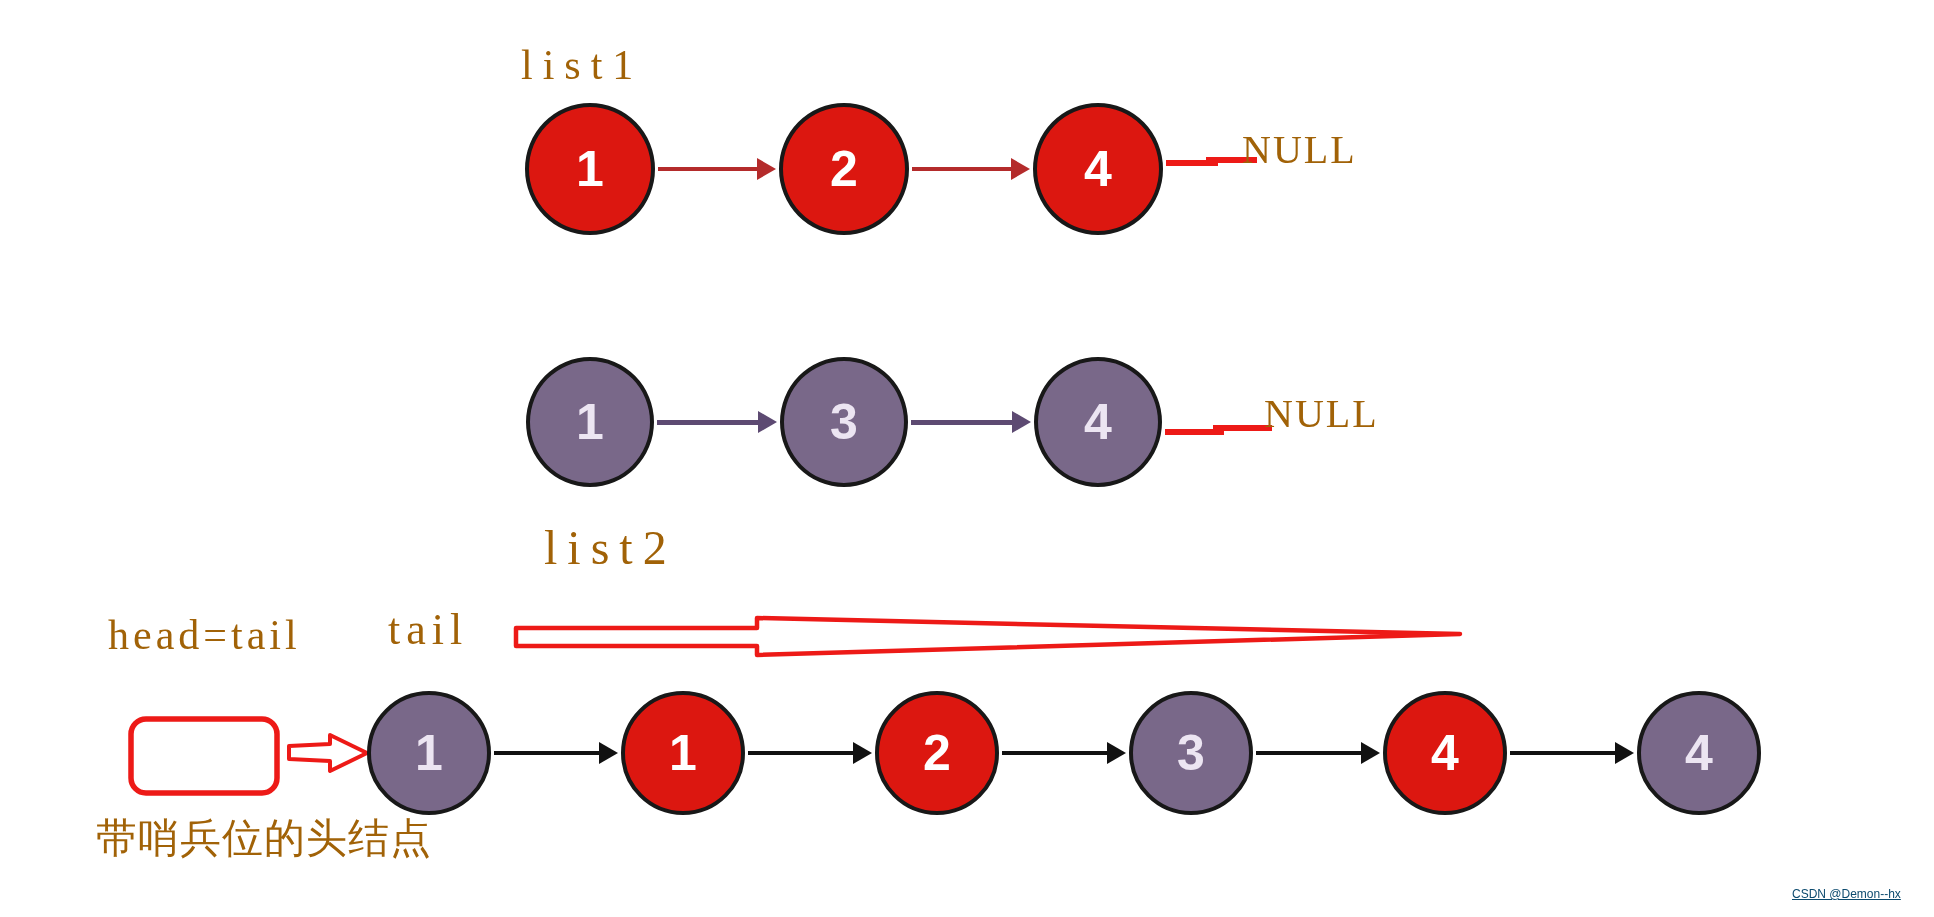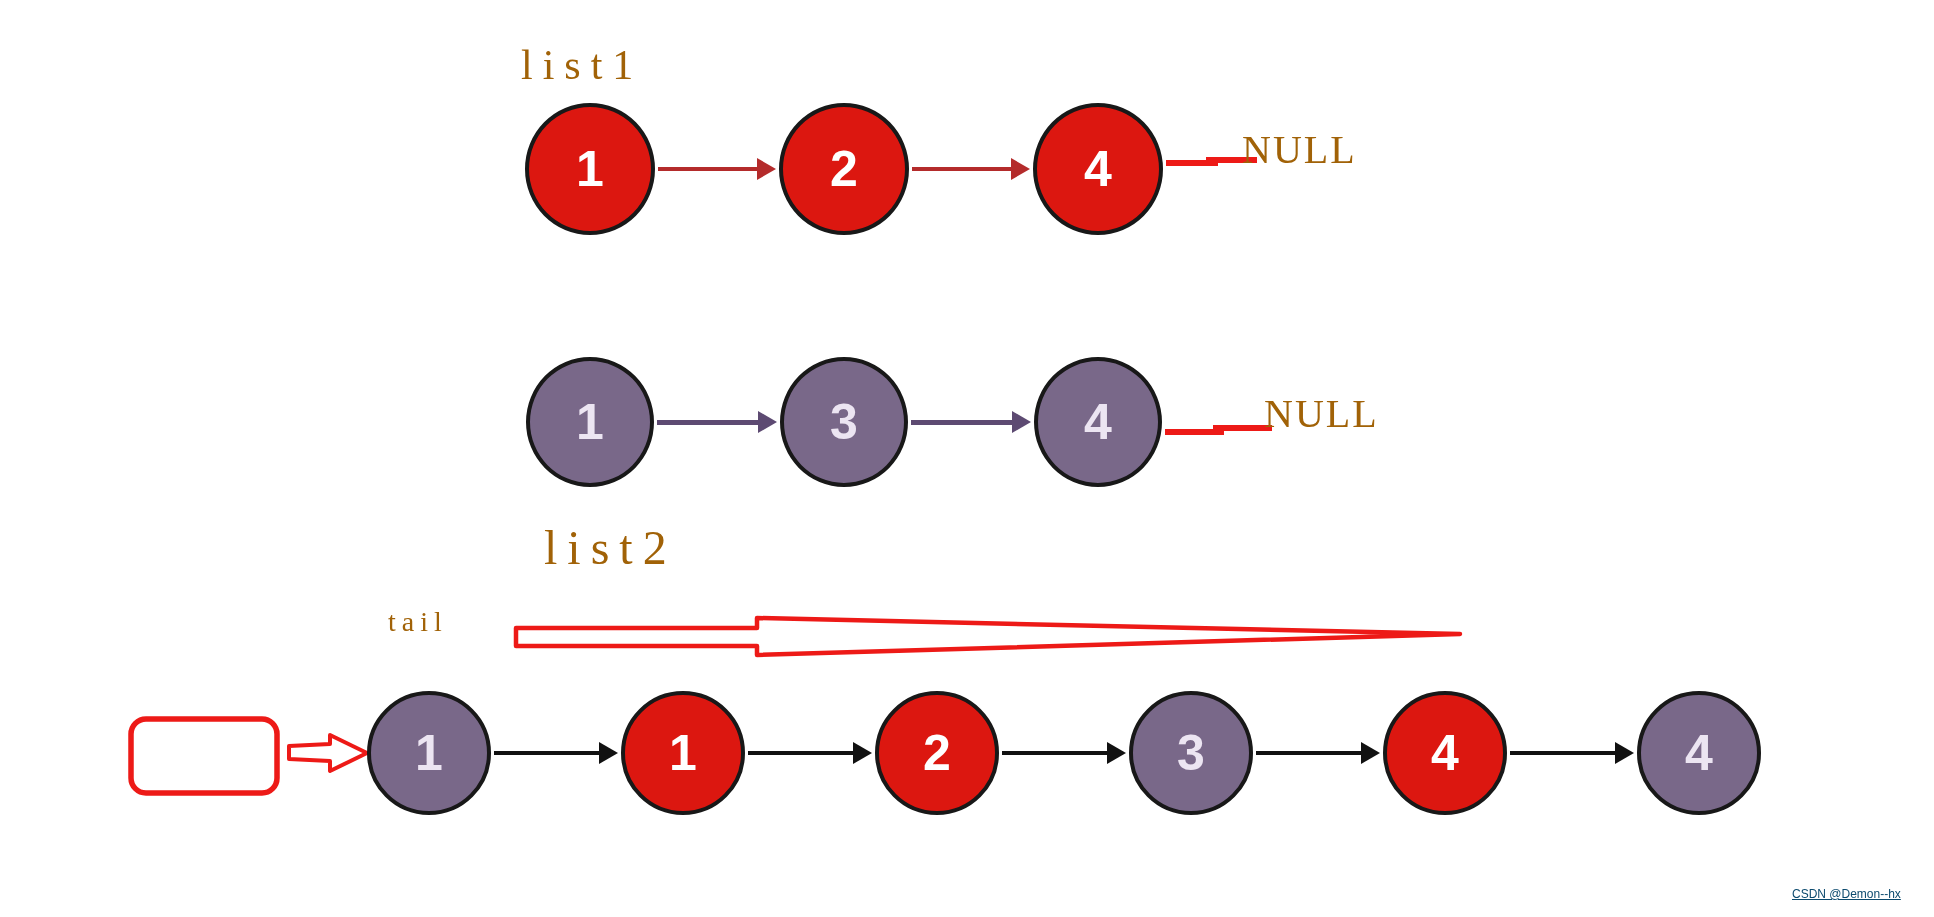--- a/index.html
+++ b/index.html
@@ -35,21 +35,21 @@
     color:#a16207;
     font-family:"Liberation Serif","DejaVu Serif",serif;
     white-space:nowrap;
     line-height:1;
   }
   .lbl-list1{left:521px;top:44px;font-size:42px;letter-spacing:10px;}
   .lbl-list2{left:544px;top:524px;font-size:48px;letter-spacing:10px;}
   .lbl-null-top{left:1242px;top:130px;font-size:40px;letter-spacing:2px;}
   .lbl-null-mid{left:1264px;top:394px;font-size:40px;letter-spacing:2px;}
   .lbl-head-tail{left:108px;top:614px;font-size:42px;letter-spacing:4px;}
-  .lbl-tail{left:388px;top:608px;font-size:28px;letter-spacing:6px;}
+  .lbl-tail{left:388px;top:608px;font-size:44px;letter-spacing:6px;}
   .lbl-caption{left:96px;top:818px;font-size:41px;letter-spacing:1px;}
   .watermark{
     position:absolute;left:1792px;top:887px;
     font-size:12px;color:#0c4a6e;
     font-family:"Liberation Sans", sans-serif;
     white-space:nowrap;
     text-decoration:underline;
   }
 </style>
 </head>
@@ -106,17 +106,19 @@
       <div class="node red" style="left: 1383px; top: 691px; width: 124px; height: 124px; background: rgb(220, 23, 16); border-color: rgb(24, 24, 24);">4</div>
       <div class="arrow-line" style="left: 1510px; top: 751px; width: 107px; height: 4px; background: rgb(17, 17, 17);"></div>
       <div class="arrow-head" style="left: 1615px; top: 742px; border-left-color: rgb(17, 17, 17);"></div>
       <div class="node purple" style="left: 1637px; top: 691px; width: 124px; height: 124px; background: rgb(121, 104, 137); border-color: rgb(24, 24, 24);">4</div>
     </div>
 
   <div class="ann lbl-list1">list1</div>
   <div class="ann lbl-list2">list2</div>
   <div class="ann lbl-null-top">NULL</div>
   <div class="ann lbl-null-mid">NULL</div>
+  <div class="ann lbl-head-tail">head=tail</div>
   <div class="ann lbl-tail">tail</div>
+  <div class="ann lbl-caption">带哨兵位的头结点</div>
 
   <div class="watermark">CSDN @Demon--hx</div>
 
 </div>
 
 </body></html>

